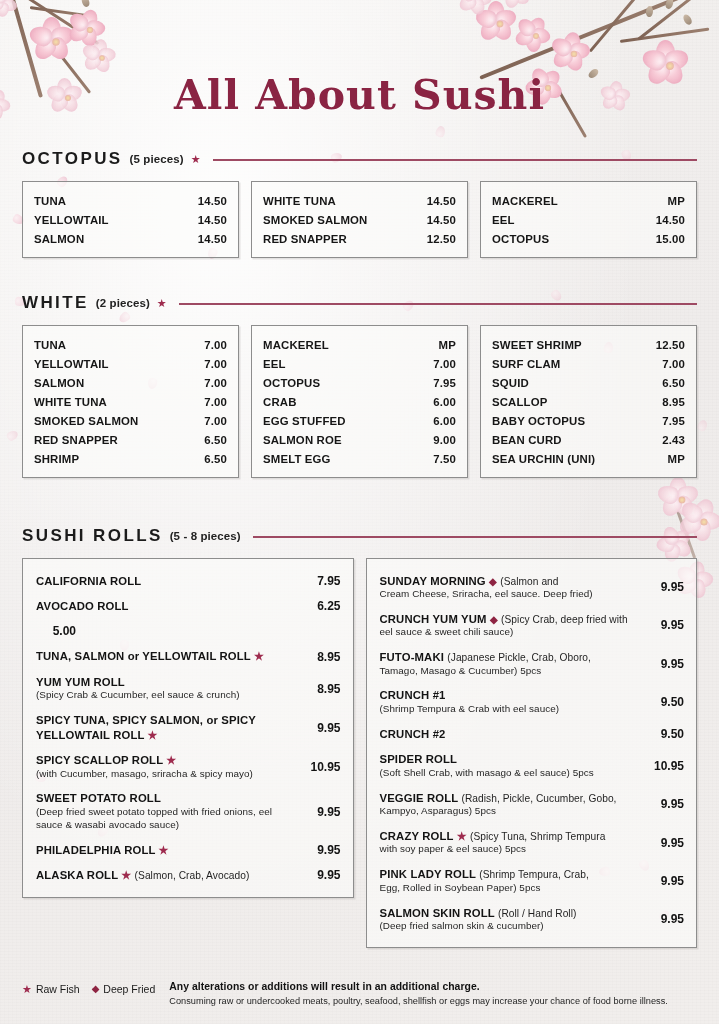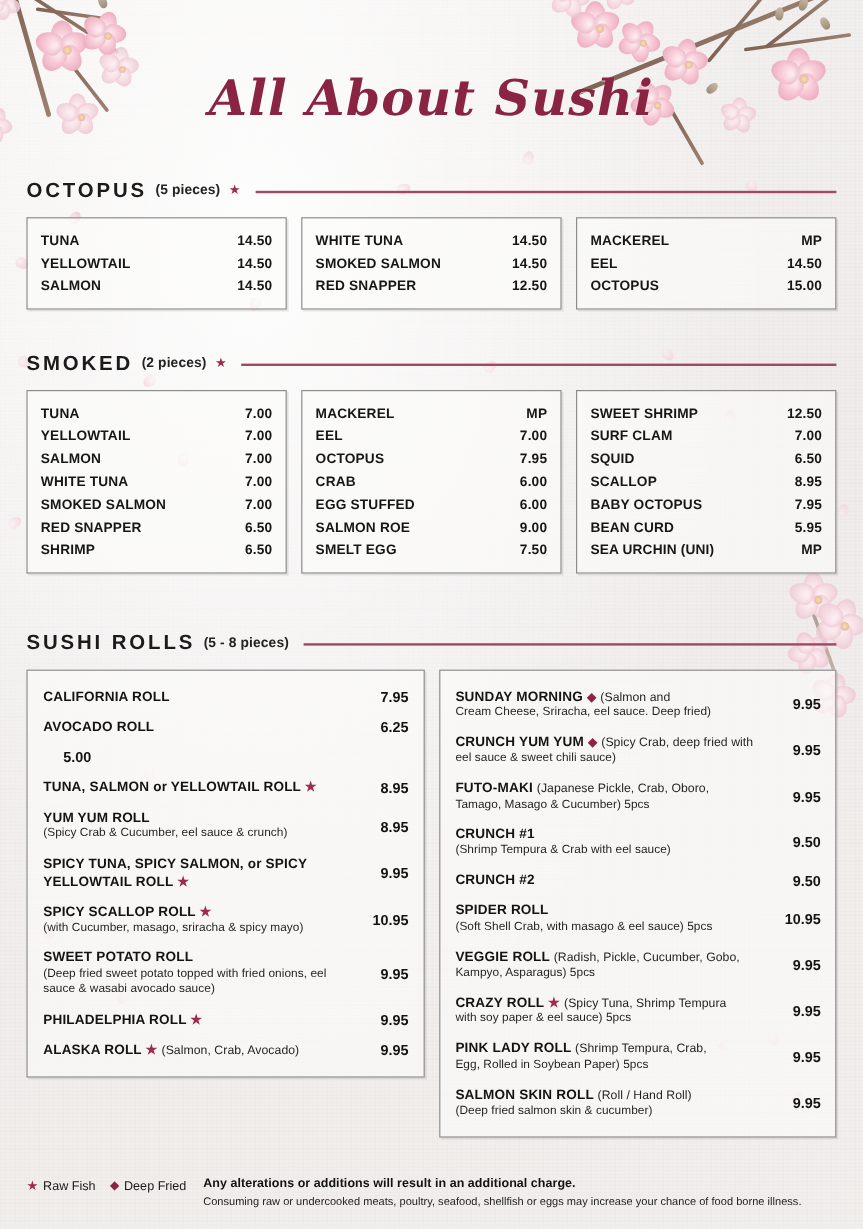--- a/index.html
+++ b/index.html
@@ -61,26 +61,25 @@
     position: absolute;
     width: 9px; height: 11px;
     border-radius: 60% 60% 55% 55% / 70% 70% 40% 40%;
     background: radial-gradient(circle at 45% 75%, #fdeef2 0%, #f3cfda 60%, #e9b4c6 100%);
     opacity: .75;
   }
 
   
   .title {
     position: absolute;
-    top: 58px;
+    top: 71px;
     left: 0;
     width: 719px;
     text-align: center;
     font-family: "DejaVu Serif", serif;
-    font-style: italic;
     font-weight: bold;
     font-size: 41px;
     letter-spacing: 1px;
     color: #8a2443;
     text-shadow: 0 1px 0 rgba(255,255,255,0.6);
     z-index: 5;
   }
 
   .section { position: absolute; left: 22px; width: 675px; }
   #sec-sashimi { top: 146px; }
@@ -465,21 +464,21 @@
         <div class="srow">
             <span class="nm">OCTOPUS</span>
             <span class="pr">15.00</span>
           </div>
       </div>
     </div>
   </div>
 
   <div class="section" id="sec-nigiri">
     <div class="section-head">
-      <span class="section-title">SMOKED</span>
+      <span class="section-title">WHITE</span>
       <span class="section-sub">(2 pieces)</span>
       <span class="mark-star">★</span>
       <span class="head-rule"></span>
     </div>
     <div class="cols">
       <div class="box simple">
         <div class="srow">
             <span class="nm">TUNA</span>
             <span class="pr">7.00</span>
           </div>
@@ -554,21 +553,21 @@
         <div class="srow">
             <span class="nm">SCALLOP</span>
             <span class="pr">8.95</span>
           </div>
         <div class="srow">
             <span class="nm">BABY OCTOPUS</span>
             <span class="pr">7.95</span>
           </div>
         <div class="srow">
             <span class="nm">BEAN CURD</span>
-            <span class="pr">5.95</span>
+            <span class="pr">2.43</span>
           </div>
         <div class="srow">
             <span class="nm">SEA URCHIN (UNI)</span>
             <span class="pr">MP</span>
           </div>
       </div>
     </div>
   </div>
 
   <div class="section" id="sec-rolls">

